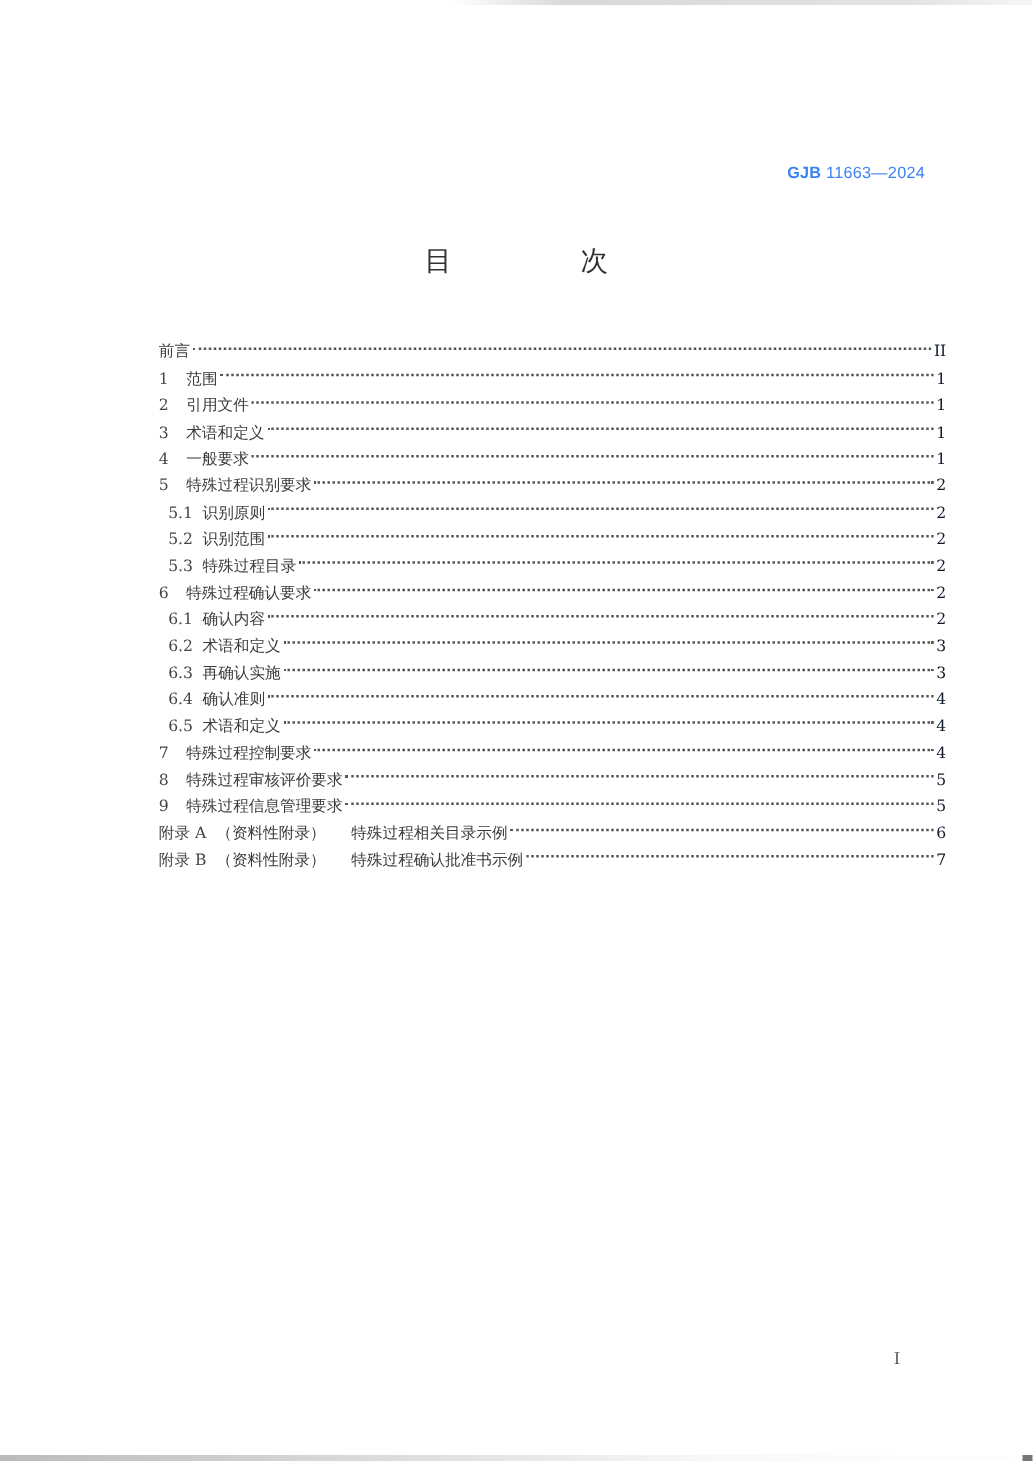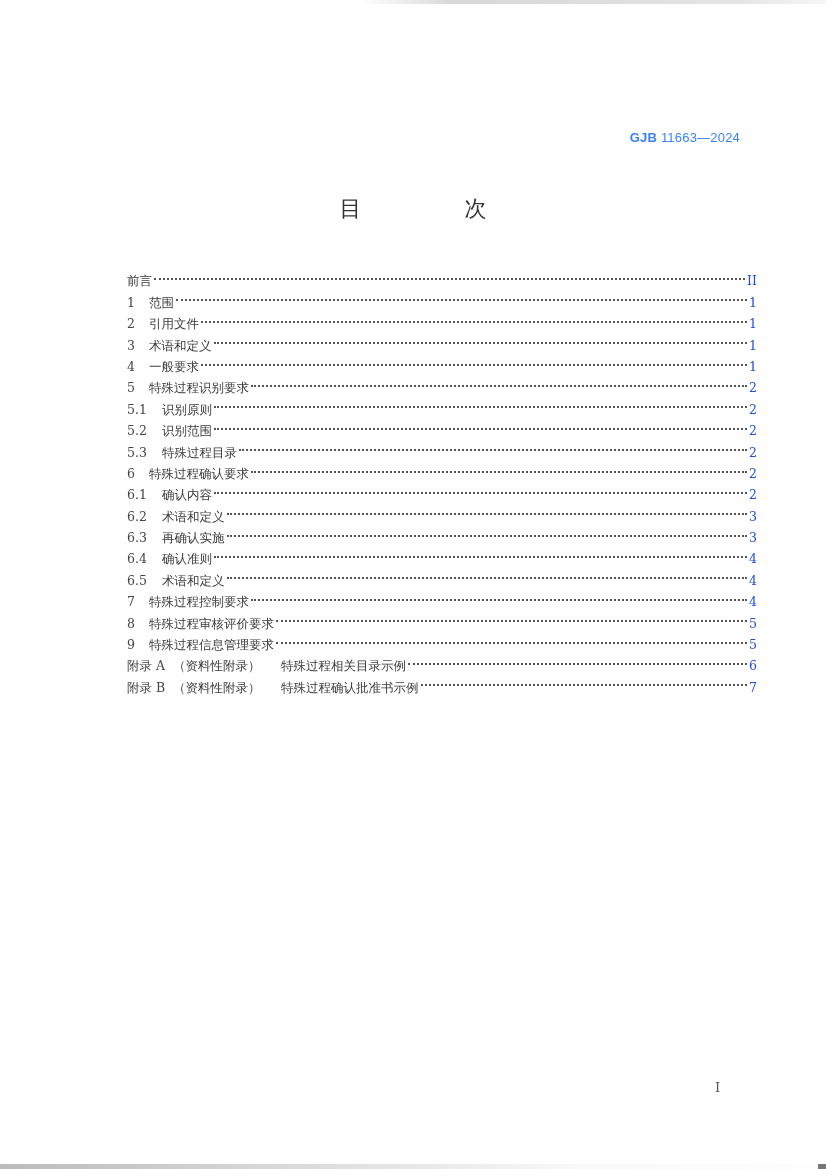--- a/index.html
+++ b/index.html
@@ -85,21 +85,21 @@
   }
   .toc-row .label {
     flex: 0 0 auto;
     display: flex;
   }
   .toc-row .num {
     display: inline-block;
     color: #444;
   }
   .toc-row .num.l1 { width: 22px; }
-  .toc-row .num.l2 { width: 35px; }
+  .toc-row .num.l2 { width: 35px; text-align: center; }
   .toc-row .num.app { width: 46px; }
   .toc-row .app-sub { display: inline-block; width: 108px; }
   .toc-row .text {
     display: inline-block;
   }
   .toc-row .leader {
     flex: 1 1 auto;
     overflow: hidden;
     margin: 0 2px;
     height: 21.4px;
@@ -109,21 +109,21 @@
     content: "";
     position: absolute;
     left: 0; right: 0;
     top: 14px;
     border-bottom: 2px dotted #555;
   }
   .toc-row .page {
     flex: 0 0 auto;
     min-width: 8px;
     text-align: right;
-    color: #1d4ed8;
+    color: #0f172a;
   }
   .page-number {
     position: absolute;
     top: 1080px;
     left: 715px;
     font-size: 13px;
     color: #555;
   }
 </style>
 </head>

